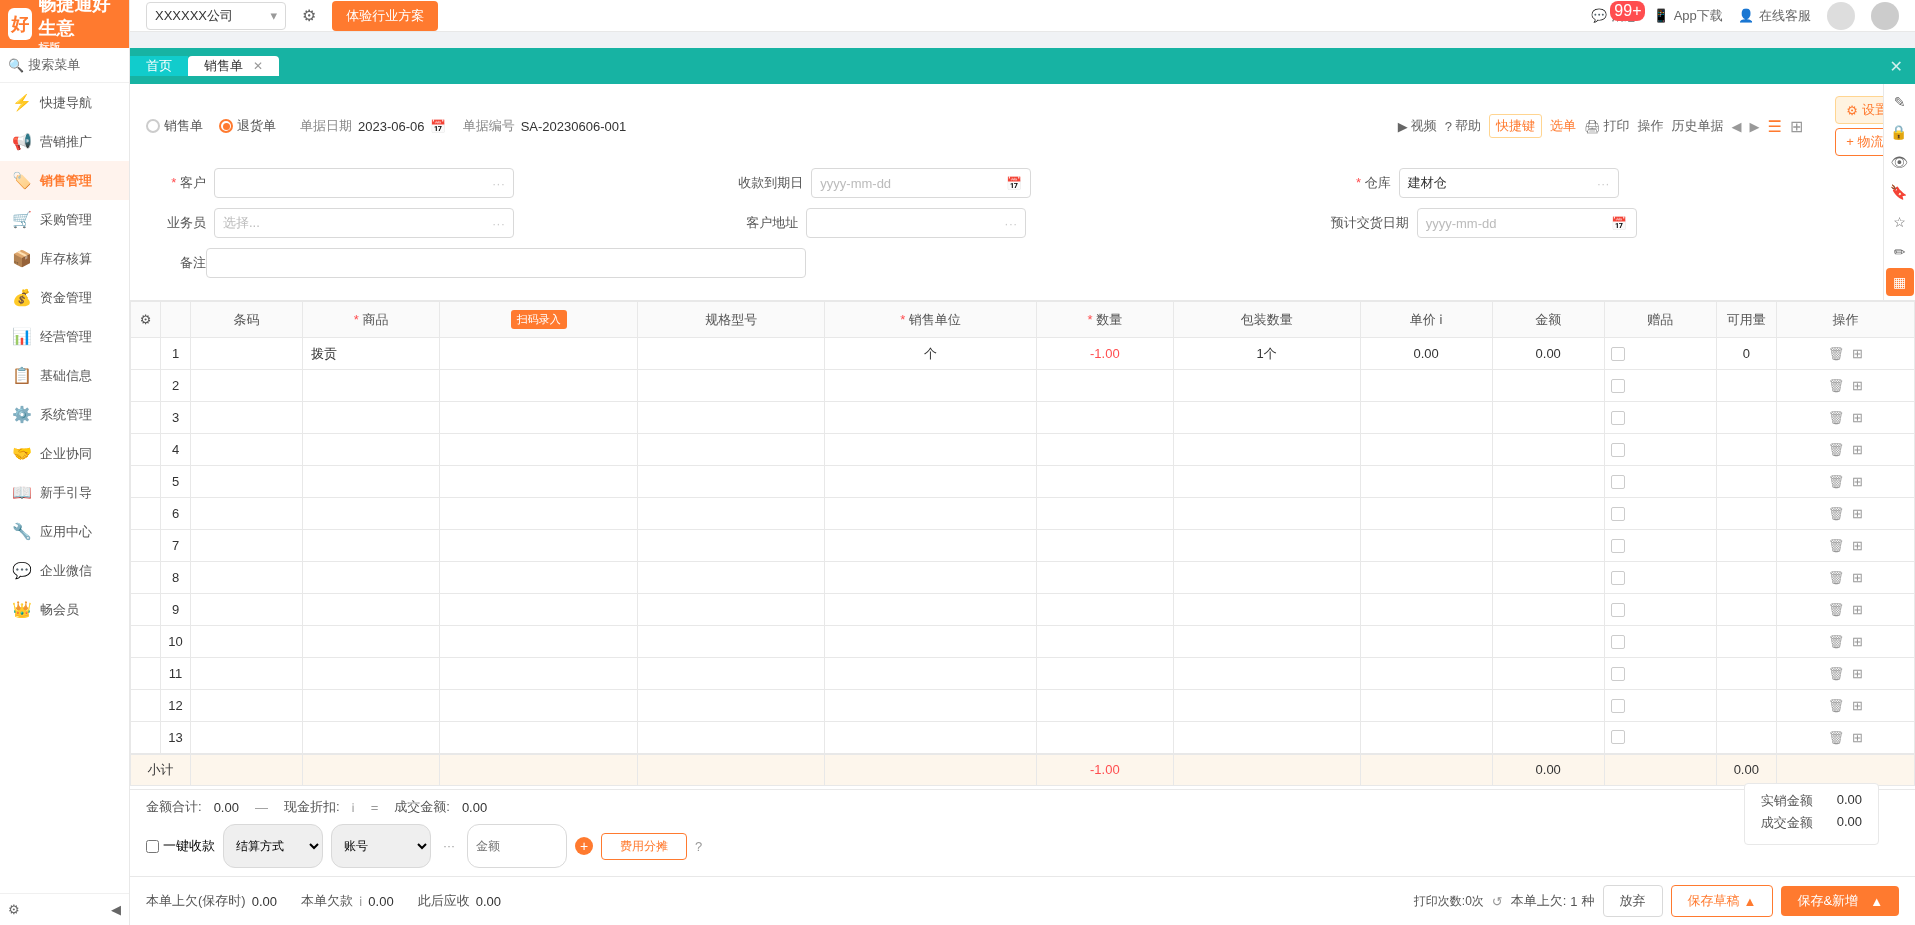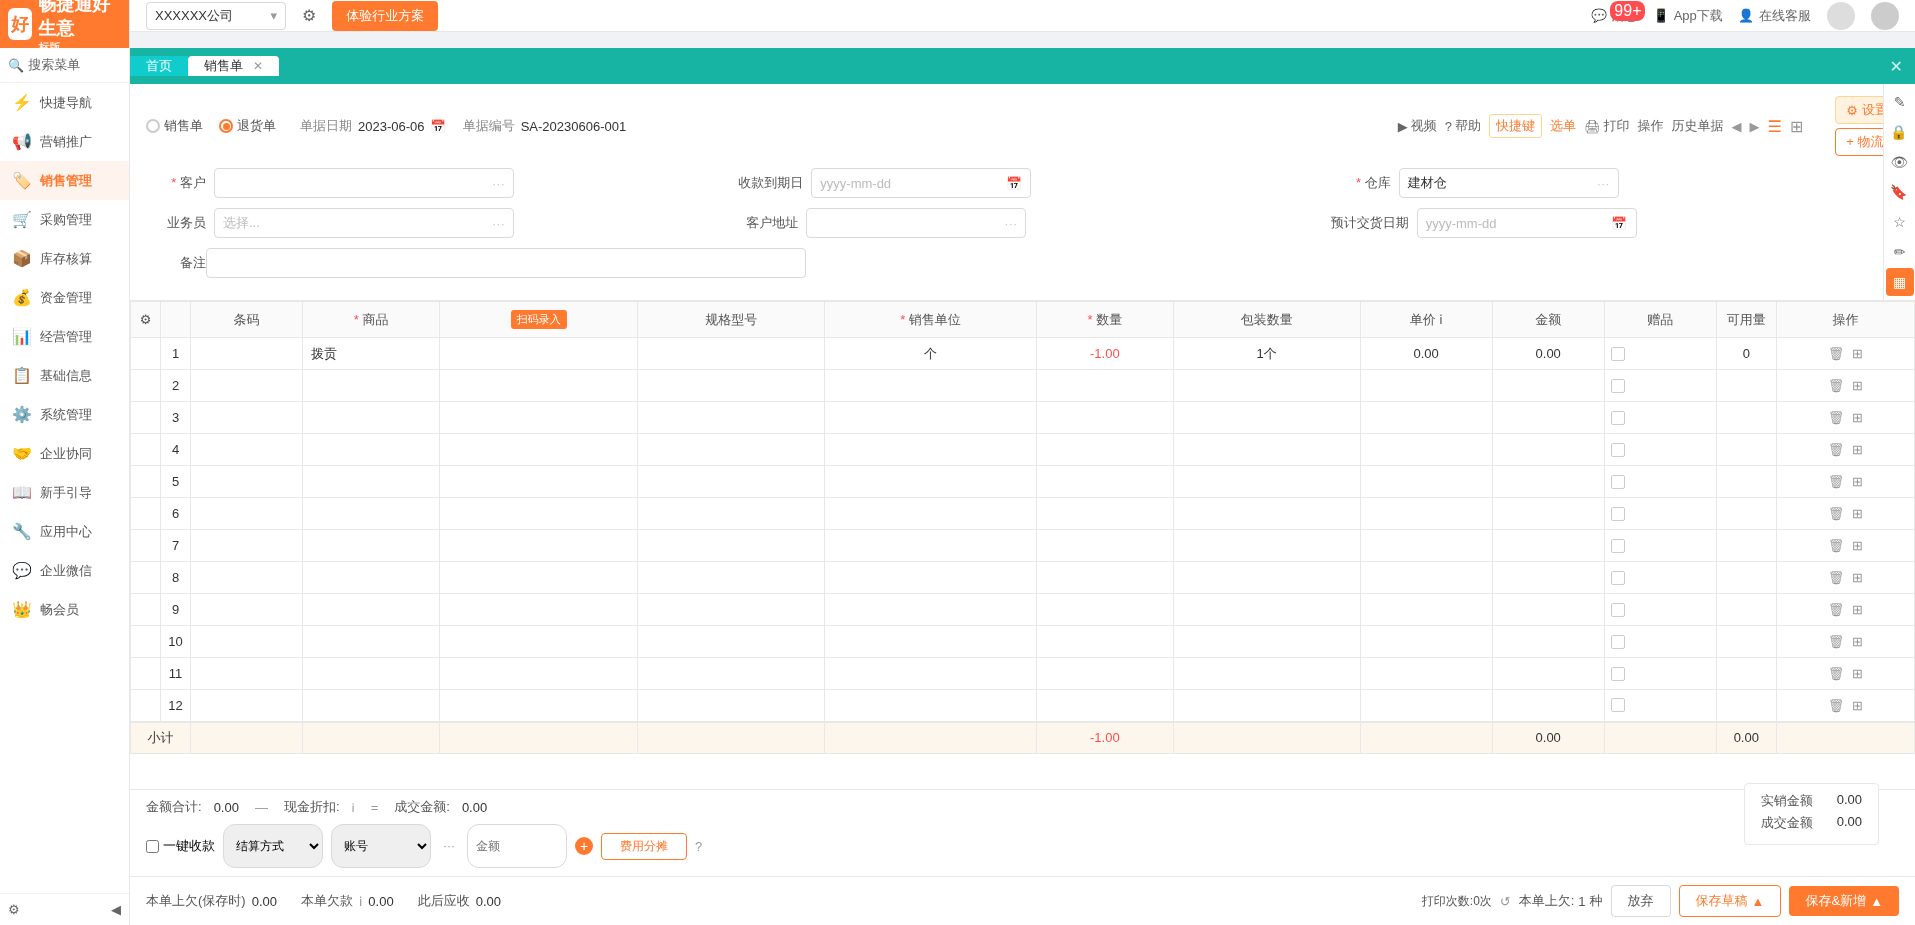--- a/index.html
+++ b/index.html
@@ -209,21 +209,21 @@
       border-radius: 4px; padding: 6px 16px; cursor: pointer; font-size: 13px;
     }
     .action-btn-draft {
       border: 1px solid #ff7a2f; background: #fff; color: #ff7a2f;
       border-radius: 4px; padding: 6px 16px; cursor: pointer; font-size: 13px;
       display: flex; align-items: center; gap: 4px;
     }
     .action-btn-save {
       background: #ff7a2f; color: #fff; border: none;
       border-radius: 4px; padding: 6px 16px; cursor: pointer; font-size: 13px;
-      display: flex; align-items: center; gap: 4px;
+      display: flex; align-items: center; gap: 12px;
     }
 
     
     .right-panel {
       position: fixed; right: 0; top: 84px; width: 32px;
       background: #fff; border-left: 1px solid #e8e8e8;
       display: flex; flex-direction: column; align-items: center; padding: 4px 0; gap: 2px;
       z-index: 50;
     }
     .right-icon {
@@ -755,20 +755,41 @@
       <td></td>
       <td>
               <div class="checkbox"></div>
             </td>
       <td></td>
       <td>
         <span style="cursor:pointer;color:#999;margin-right:4px;">🗑</span>
         <span style="cursor:pointer;color:#999;">⊞</span>
       </td>
     </tr>
+          <tr>
+      <td></td>
+      <td>13</td>
+      <td></td>
+      <td style="text-align:left;padding-left:8px;"></td>
+      <td></td>
+      <td></td>
+      <td></td>
+      <td></td>
+      <td></td>
+      <td></td>
+      <td></td>
+      <td>
+              <div class="checkbox"></div>
+            </td>
+      <td></td>
+      <td>
+        <span style="cursor:pointer;color:#999;margin-right:4px;">🗑</span>
+        <span style="cursor:pointer;color:#999;">⊞</span>
+      </td>
+    </tr>
         </tbody>
       <tfoot>
         <tr class="subtotal-row">
           <td colspan="2">小计</td>
           <td></td>
           <td></td>
           <td></td>
           <td></td>
           <td></td>
           <td class="red">-1.00</td>

